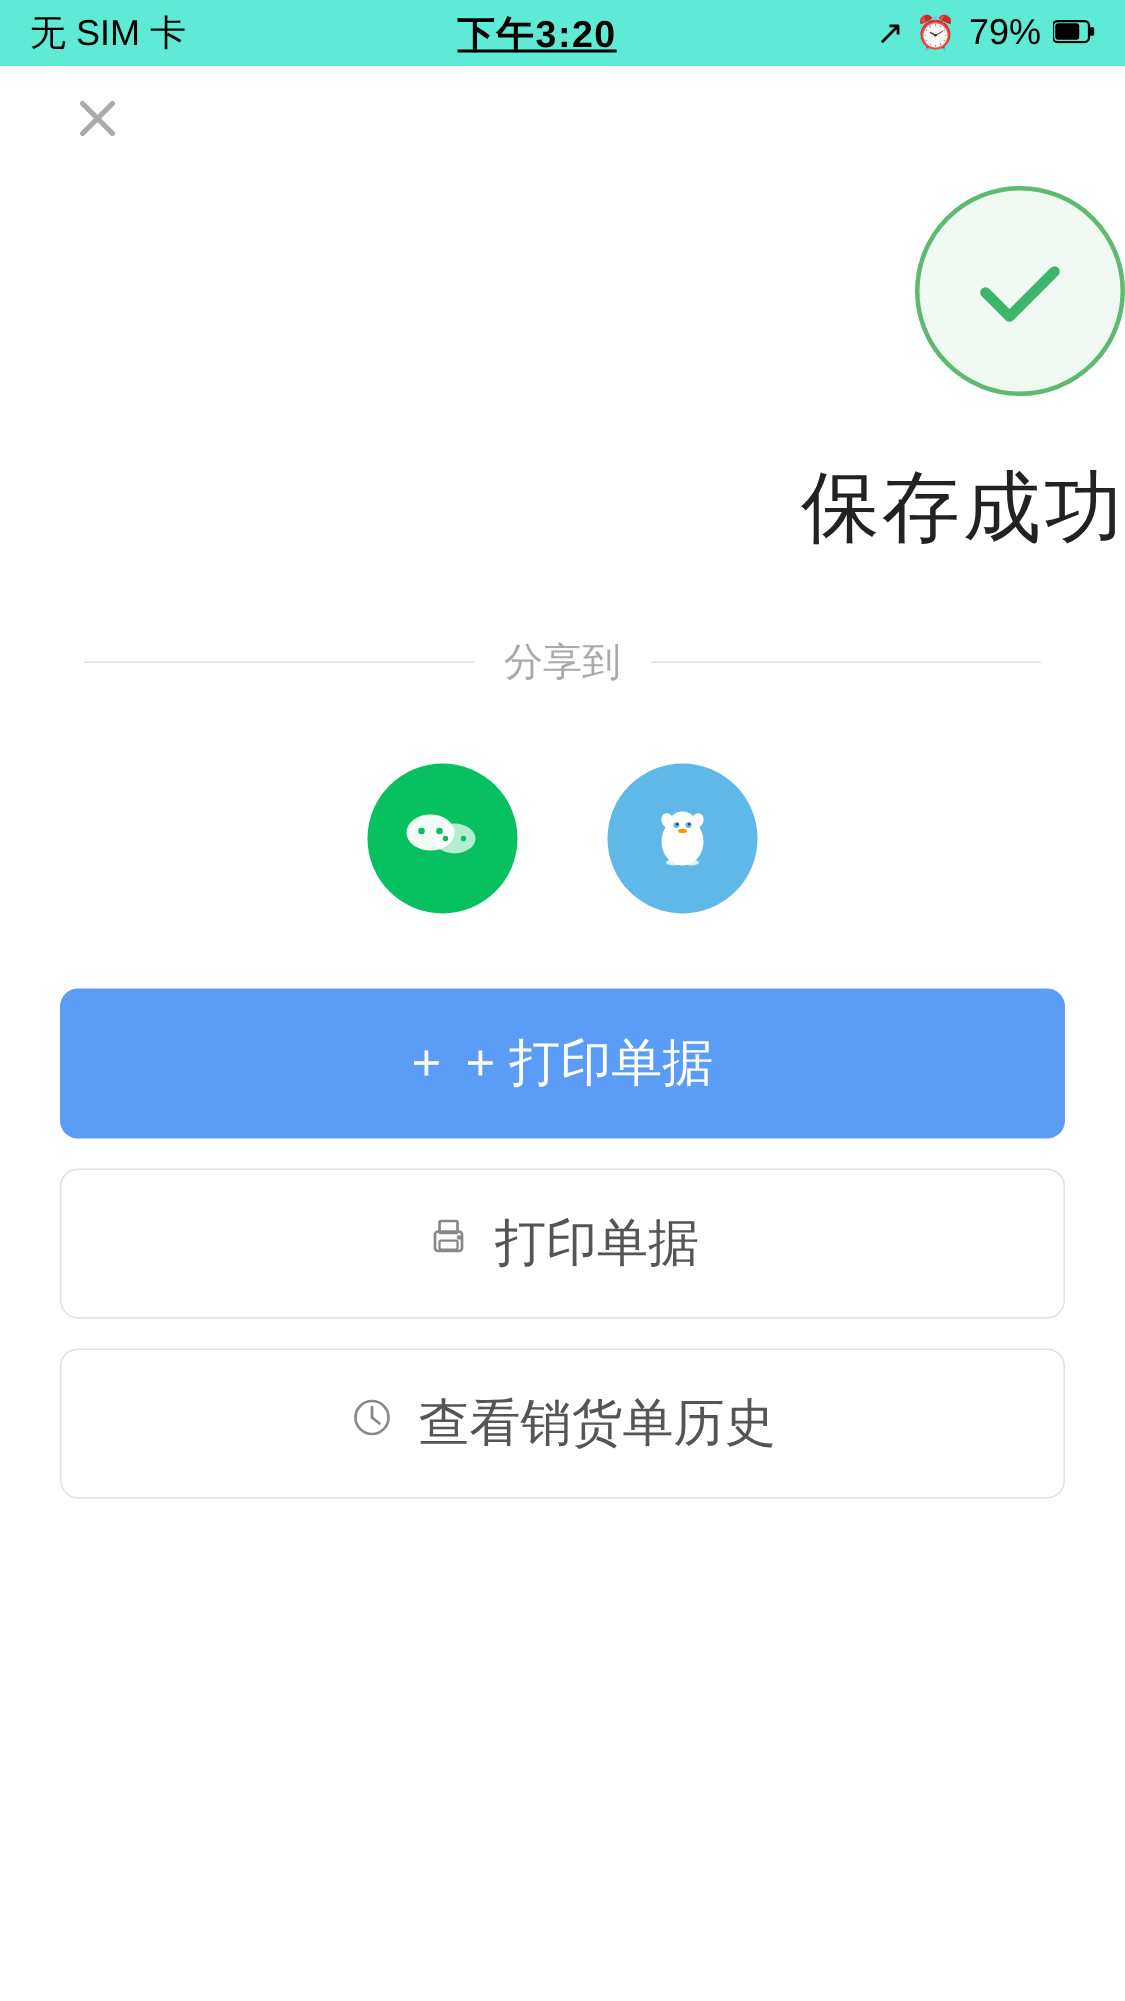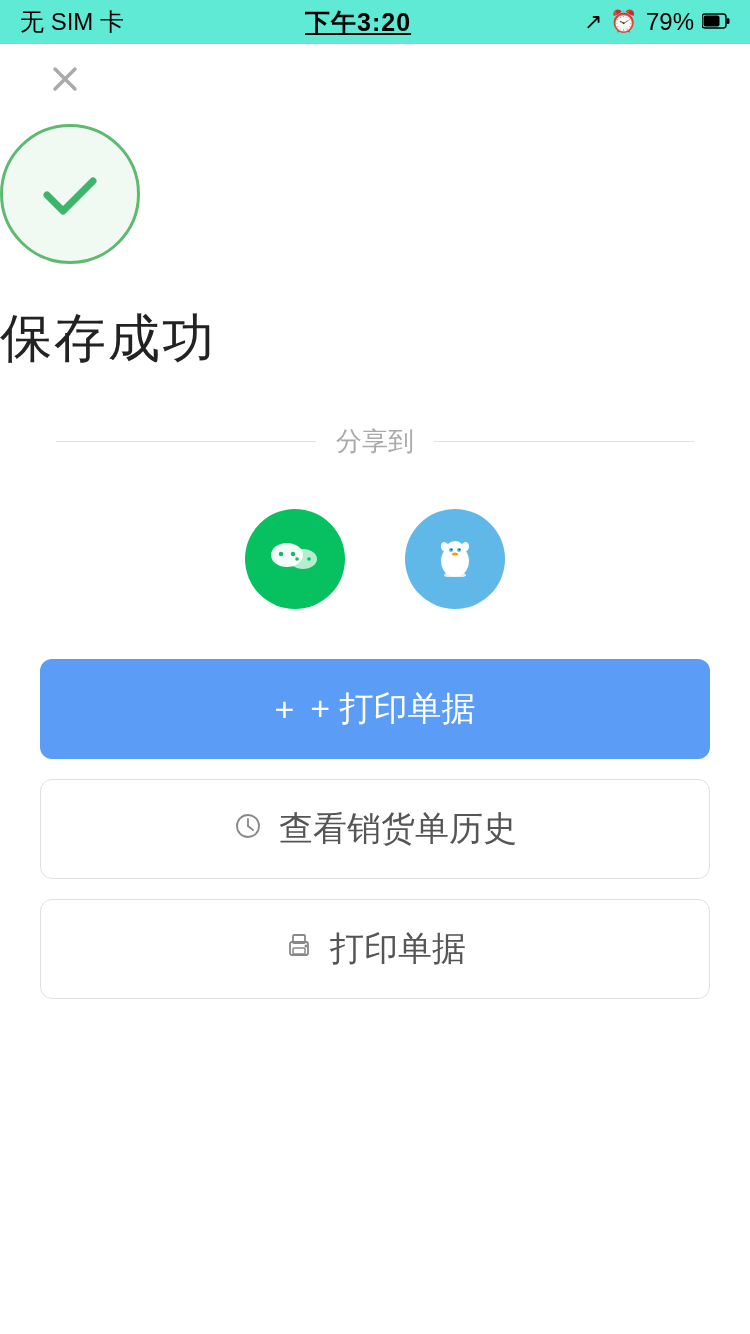--- a/index.html
+++ b/index.html
@@ -58,21 +58,21 @@
       align-items: center;
       justify-content: center;
       cursor: pointer;
     }
     .close-btn svg { width: 36px; height: 36px; }
 
     
     .main-content {
       display: flex;
       flex-direction: column;
-      align-items: flex-start;
+      align-items: flex-end;
       padding-top: 80px;
     }
 
     
     .success-circle {
       width: 140px;
       height: 140px;
       border-radius: 50%;
       border: 3px solid #5dba6e;
       background: #f0faf2;
@@ -289,34 +289,34 @@
   <div class="buttons-section">
 
     <button class="btn-primary">
       <span class="btn-icon">+</span>
       <span>+ 打印单据</span>
     </button>
 
     <button class="btn-secondary">
       <span class="btn-icon">
         <svg width="30" height="30" viewBox="0 0 30 30" fill="none">
-          <circle cx="15" cy="15" r="11" stroke="#888" stroke-width="1.8"></circle>
-          <line x1="15" y1="8" x2="15" y2="15" stroke="#888" stroke-width="1.8" stroke-linecap="round"></line>
-          <line x1="15" y1="15" x2="20" y2="19" stroke="#888" stroke-width="1.8" stroke-linecap="round"></line>
-        </svg>
-      </span>
-      <span>查看销货单历史</span>
-    </button>
-
-    <button class="btn-secondary">
-      <span class="btn-icon">
-        <svg width="30" height="30" viewBox="0 0 30 30" fill="none">
           <rect x="6" y="11" width="18" height="13" rx="2" stroke="#888" stroke-width="1.8"></rect>
           <rect x="9" y="4" width="12" height="8" rx="1" stroke="#888" stroke-width="1.8"></rect>
           <rect x="9" y="17" width="12" height="6" rx="1" fill="white" stroke="#888" stroke-width="1.5"></rect>
           <circle cx="22" cy="15" r="1.5" fill="#888"></circle>
         </svg>
       </span>
       <span>打印单据</span>
     </button>
+
+    <button class="btn-secondary">
+      <span class="btn-icon">
+        <svg width="30" height="30" viewBox="0 0 30 30" fill="none">
+          <circle cx="15" cy="15" r="11" stroke="#888" stroke-width="1.8"></circle>
+          <line x1="15" y1="8" x2="15" y2="15" stroke="#888" stroke-width="1.8" stroke-linecap="round"></line>
+          <line x1="15" y1="15" x2="20" y2="19" stroke="#888" stroke-width="1.8" stroke-linecap="round"></line>
+        </svg>
+      </span>
+      <span>查看销货单历史</span>
+    </button>
   </div>
 
 </div>
 
 </body></html>

